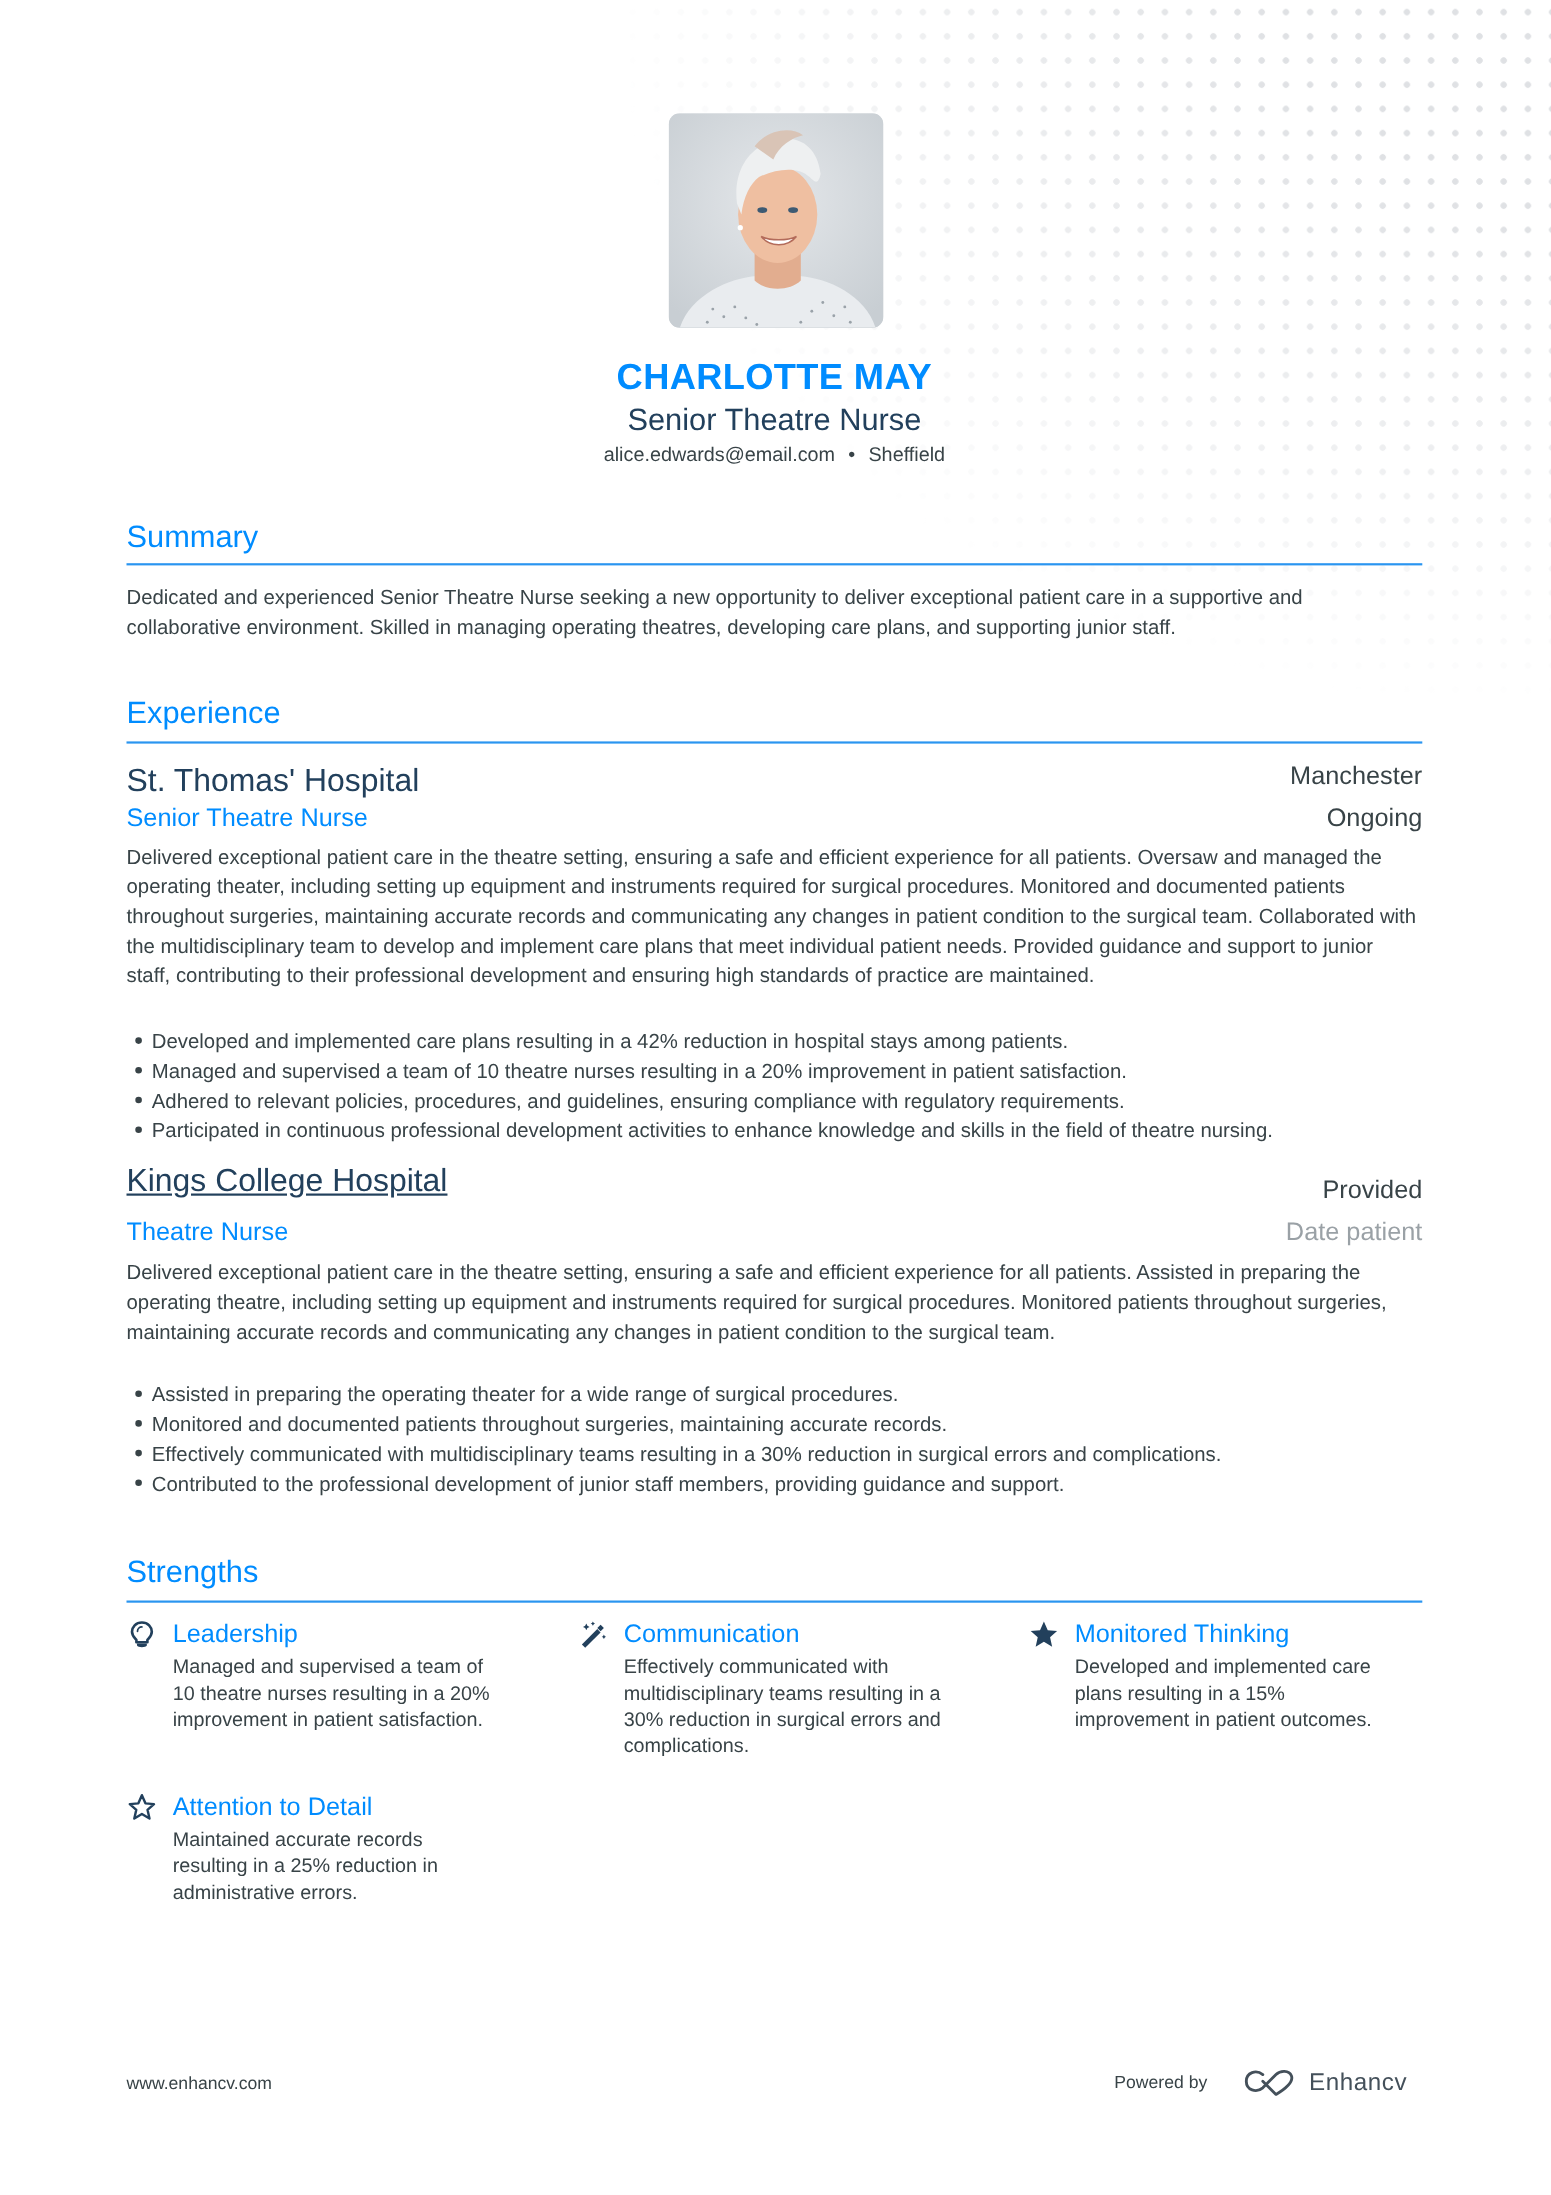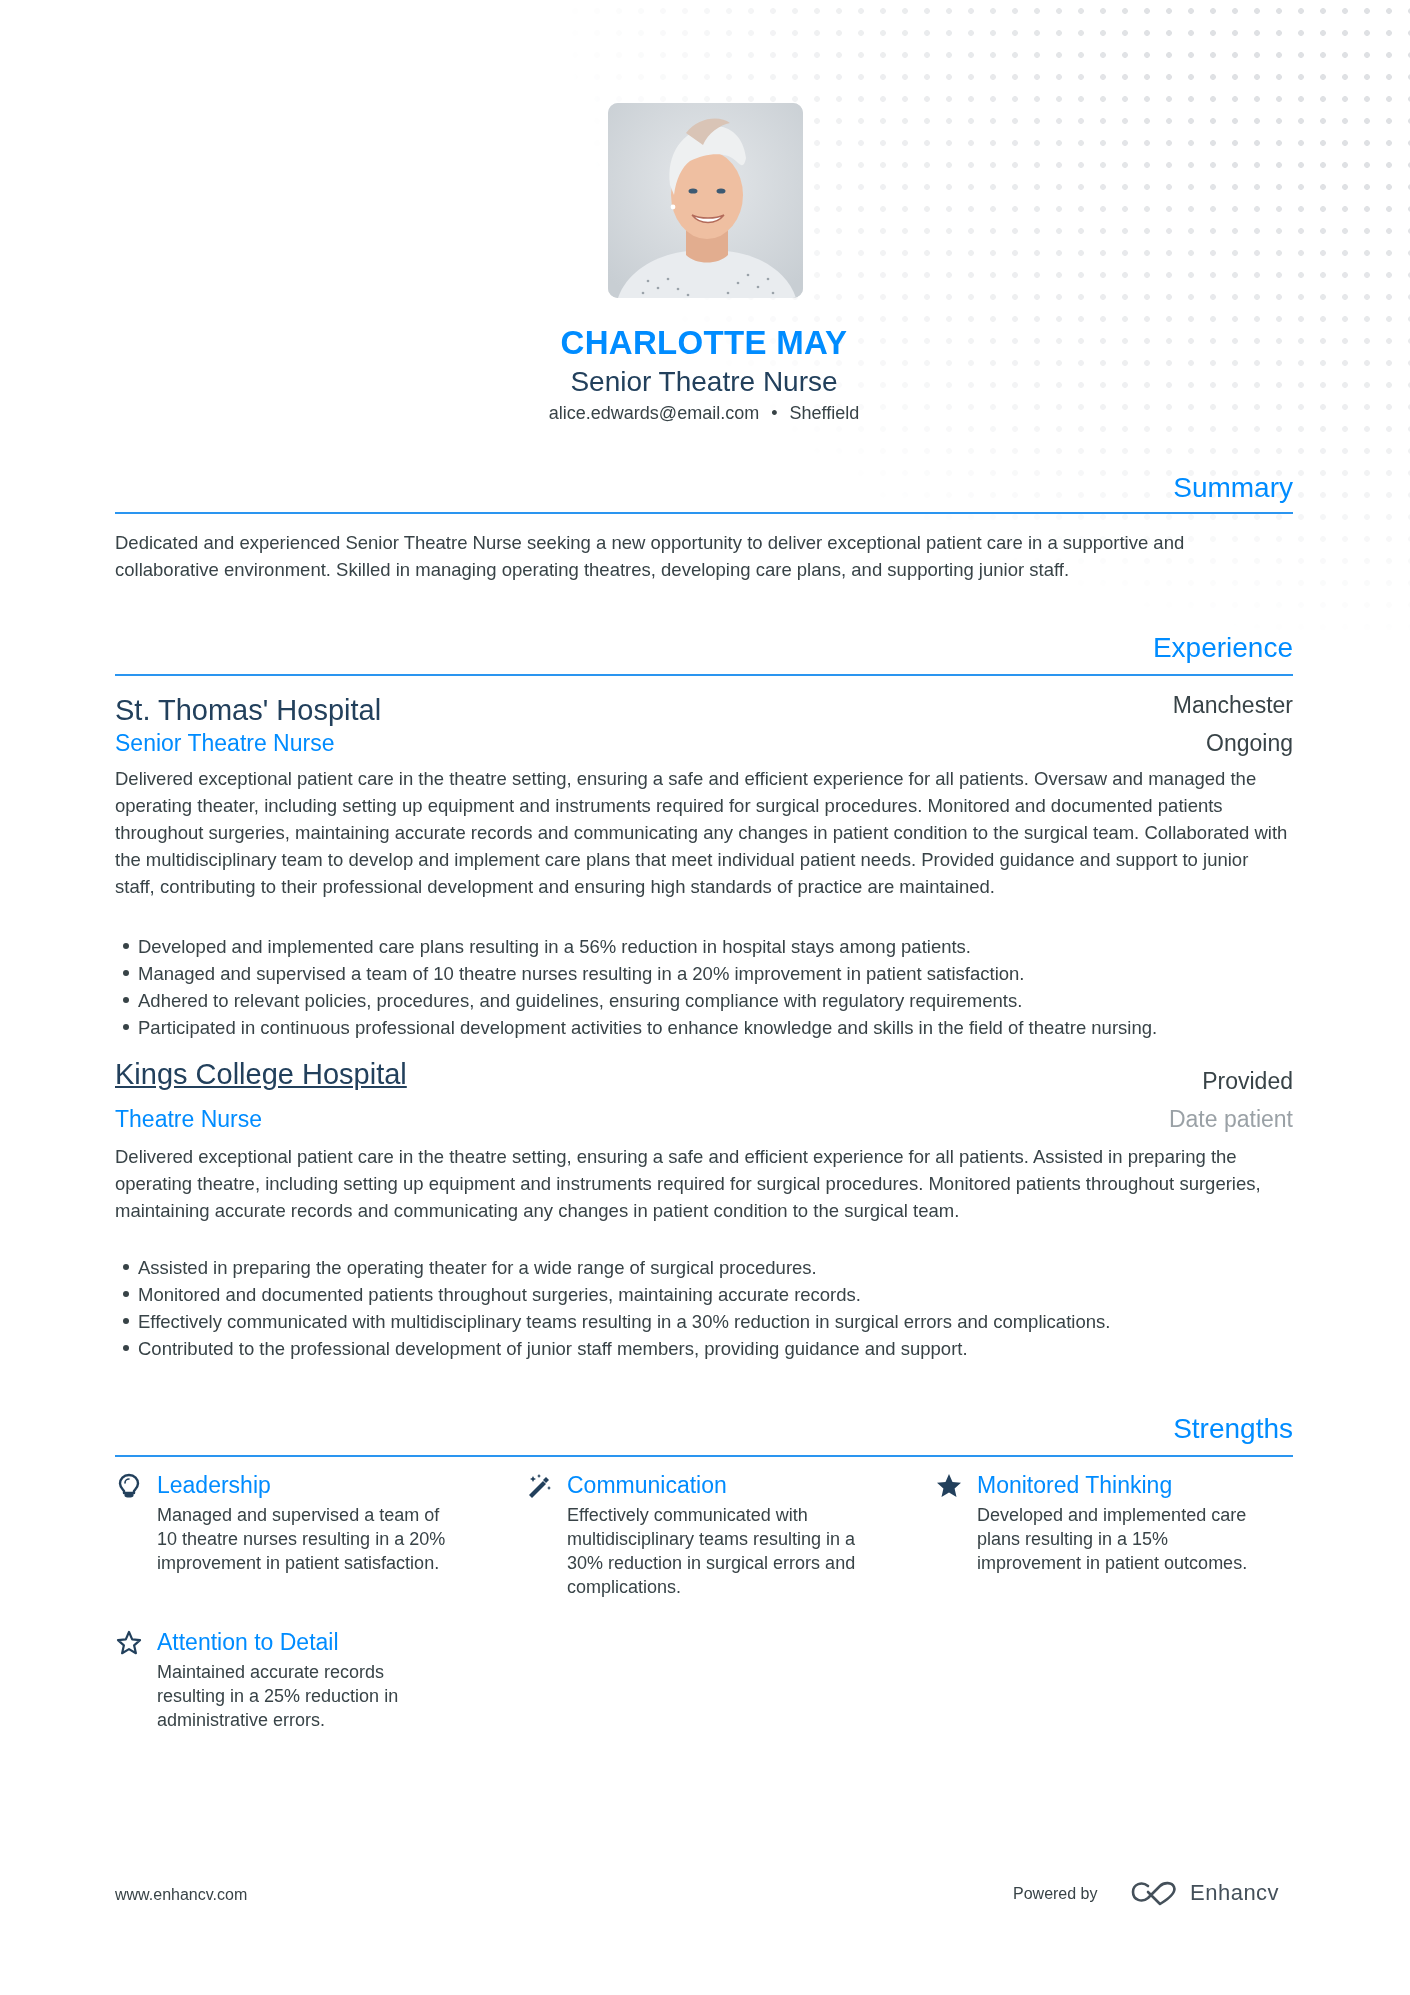--- a/index.html
+++ b/index.html
@@ -35,21 +35,21 @@
     font-size: 28px; color: #22405c; line-height: 38px;
   }
   .contact {
     position: absolute; left: 0; width: 1178px; top: 400px; text-align: center;
     font-size: 18px; color: #384347; line-height: 26px;
   }
   .contact .sep { display: inline-block; margin: 0 12px; }
 
   
   .section-head {
-    position: absolute; left: 0; width: 1178px; text-align: right;
+    position: absolute; left: 0; width: 1178px; text-align: left;
     font-size: 28px; color: #008cff; line-height: 36px;
   }
   .rule { position: absolute; left: 0; width: 1178px; height: 2px; background: #2a95f0; }
 
   .para { position: absolute; left: 0; width: 1178px; font-size: 18.5px; line-height: 27px; color: #384347; margin: 0; }
 
   .company { position: absolute; left: 0; font-size: 29px; color: #22405c; line-height: 36px; }
   .role { position: absolute; left: 0; font-size: 23px; color: #008cff; line-height: 30px; }
   .loc { position: absolute; right: 0; font-size: 23px; color: #384347; line-height: 30px; text-align: right; }
   .date { position: absolute; right: 0; font-size: 23px; color: #384347; line-height: 30px; text-align: right; }
@@ -134,21 +134,21 @@
   <div class="section-head" style="top:630px;">Experience</div>
   <div class="rule" style="top:674px;"></div>
 
   <div>
     <div class="company" style="top:692px;">St. Thomas' Hospital</div>
     <div class="loc" style="top:690px;">Manchester</div>
     <div class="role" style="top:728px;">Senior Theatre Nurse</div>
     <div class="date" style="top:728px;">Ongoing</div>
     <p class="para" style="top:765px;">Delivered exceptional patient care in the theatre setting, ensuring a safe and efficient experience for all patients. Oversaw and managed the operating theater, including setting up equipment and instruments required for surgical procedures. Monitored and documented patients throughout surgeries, maintaining accurate records and communicating any changes in patient condition to the surgical team. Collaborated with the multidisciplinary team to develop and implement care plans that meet individual patient needs. Provided guidance and support to junior staff, contributing to their professional development and ensuring high standards of practice are maintained.</p>
     <ul class="bullets" style="top:933px;">
-      <li><span class="dot"></span><span>Developed and implemented care plans resulting in a 56% reduction in hospital stays among patients.</span></li>
+      <li><span class="dot"></span><span>Developed and implemented care plans resulting in a 42% reduction in hospital stays among patients.</span></li>
       <li><span class="dot"></span><span>Managed and supervised a team of 10 theatre nurses resulting in a 20% improvement in patient satisfaction.</span></li>
       <li><span class="dot"></span><span>Adhered to relevant policies, procedures, and guidelines, ensuring compliance with regulatory requirements.</span></li>
       <li><span class="dot"></span><span>Participated in continuous professional development activities to enhance knowledge and skills in the field of theatre nursing.</span></li>
     </ul>
   </div>
 
   <div>
     <div class="company" style="top:1056px;text-decoration:underline;">Kings College Hospital</div>
     <div class="loc" style="top:1066px;">Provided</div>
     <div class="role" style="top:1104px;">Theatre Nurse</div>

